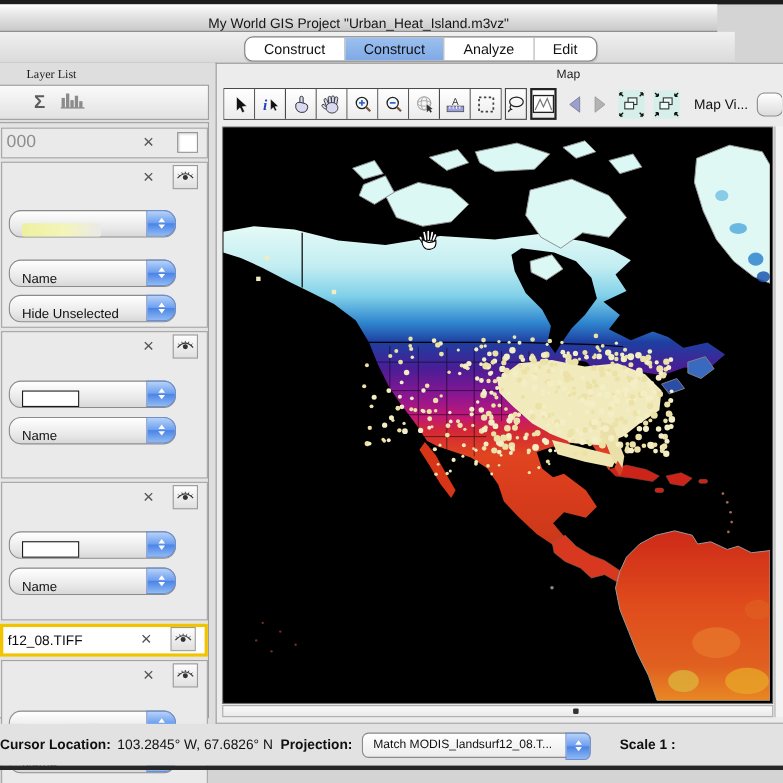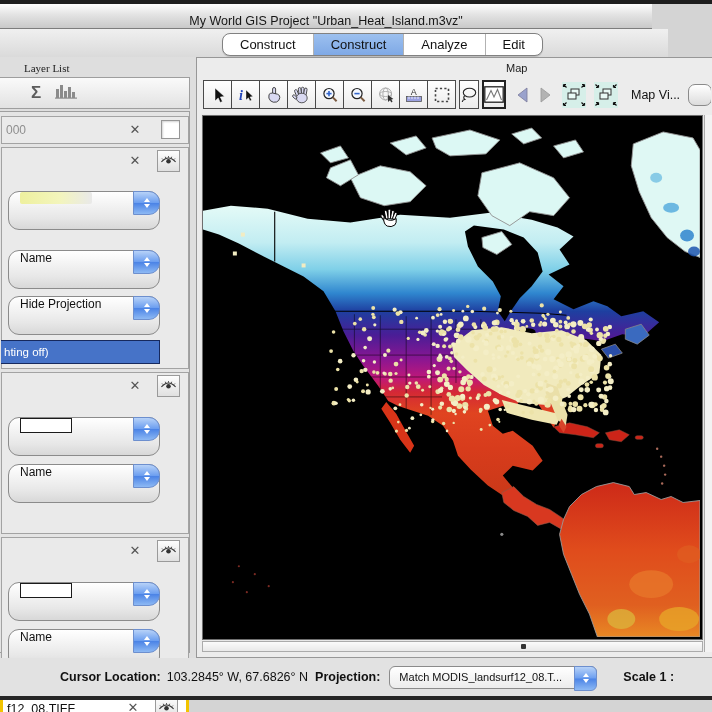--- a/index.html
+++ b/index.html
@@ -30,33 +30,33 @@
   .left-panel{position:absolute;left:0;top:0;width:191px;height:100%;}
   .lp-title{position:absolute;left:24px;top:5px;font-family:Liberation Serif, serif;}
   .lp-toolbar{position:absolute;left:-4px;top:20px;width:194px;height:32px;
     background:linear-gradient(#fafafa,#e2e2e2);border:1px solid #9e9e9e;
     display:flex;align-items:center;gap:14px;padding-left:34px;box-sizing:border-box;}
   .sigma{font-size:17px;font-weight:bold;color:#5c5c5c;}
   .lp-body{position:absolute;left:-4px;top:54px;width:194px;height:542px;
     border:1px solid #9e9e9e;background:#e4e4e4;box-sizing:border-box;padding:4px 0 0 4px;}
   .lbox{border:1px solid #a3a3a3;background:#eaeaea;margin-bottom:3px;position:relative;}
   .lrow{height:26px;display:flex;align-items:center;position:relative;}
-  .lname{font-size:12px;padding-left:4px;}
+  .lname{font-size:16px;padding-left:4px;}
   .dim{color:#8e8e8e;}
   .xbtn{position:absolute;right:44px;top:3px;width:18px;height:18px;display:flex;
     align-items:center;justify-content:center;font-size:13px;color:#555;cursor:default;}
   .eyebtn{position:absolute;right:8px;top:2px;width:21px;height:20px;
     border:1px solid #9a9a9a;background:linear-gradient(#fdfdfd,#e0e0e0);
     display:flex;align-items:center;justify-content:center;}
   .chk{position:absolute;right:8px;top:3px;width:17px;height:17px;background:#fff;
     border:1px solid #969696;box-shadow:inset 1px 1px 2px rgba(0,0,0,.18);}
 
-  .combo{height:39px;width:152px;margin:20px 0 4px 6px;border:1px solid #8b8b8b;border-radius:11px;
+  .combo{height:25px;width:152px;margin:20px 0 4px 6px;border:1px solid #8b8b8b;border-radius:11px;
     background:linear-gradient(#ffffff,#e7e7e7 70%,#d8d8d8);position:relative;
-    display:flex;align-items:flex-start;padding-left:11px;box-sizing:border-box;}
+    display:flex;align-items:flex-end;padding-left:11px;box-sizing:border-box;}
   .combo .cap{position:absolute;right:-1px;top:-1px;width:25px;height:22px;
     border:1px solid #6d8fce;border-radius:0 11px 11px 0;
     background:linear-gradient(#b7d2f8,#6d9ff0 48%,#4c84e6 52%,#8db9f4);
     display:flex;flex-direction:column;align-items:center;justify-content:center;gap:2px;}
   .tri-up{width:0;height:0;border-left:3.5px solid transparent;border-right:3.5px solid transparent;border-bottom:4.5px solid #fff;}
   .tri-dn{width:0;height:0;border-left:3.5px solid transparent;border-right:3.5px solid transparent;border-top:4.5px solid #fff;}
   .combo .ctext{font-size:12px;color:#111;}
   .sw-yellow{width:72px;height:12px;border-radius:2px;
     background:linear-gradient(90deg,#eef09e,#f3f5bc 55%,#e9e9e9);}
   .sw-rect{width:50px;height:13px;background:#fff;border:1.5px solid #1b1b1b;}
@@ -98,21 +98,21 @@
   .vstrip{position:absolute;left:507px;top:57px;width:10px;height:537px;
     background:#f3f3f3;border-left:1px solid #ababab;}
   .hscroll{position:absolute;left:5px;top:583px;width:501px;height:11px;
     background:linear-gradient(#fbfbfb,#e9e9e9);border:1px solid #ababab;box-sizing:border-box;}
   .hmark{position:absolute;left:318px;top:2px;width:5px;height:5px;background:#333;border-radius:1px;}
 
   
   .statusbar{position:absolute;left:0;top:658px;width:712px;height:38px;background:#e2e2e2;
     display:flex;align-items:center;font-size:12.5px;color:#101010;}
   .statusbar b{font-weight:bold;}
-  .sb-cursor-label{margin-left:60px;}
+  .sb-cursor-label{}
   .sb-val{margin-left:6px;font-weight:normal;}
   .sb-proj-label{margin-left:7px;}
   .scombo{margin-left:9px;width:208px;height:23px;border:1px solid #8b8b8b;border-radius:6px;
     background:linear-gradient(#ffffff,#ececec);position:relative;display:flex;align-items:center;
     padding-left:9px;box-sizing:border-box;}
   .scombo .ctext{font-size:11px;color:#111;white-space:nowrap;}
   .scombo .cap{position:absolute;right:-1px;top:-1px;width:21px;height:23px;
     border:1px solid #6d8fce;border-radius:0 6px 6px 0;
     background:linear-gradient(#b7d2f8,#6d9ff0 48%,#4c84e6 52%,#8db9f4);
     display:flex;flex-direction:column;align-items:center;justify-content:center;gap:2px;}
@@ -202,28 +202,25 @@
               </span>
           </div>
           <div class="combo">
             <span class="ctext">Name</span>
             <span class="cap">
                 <span class="tri-up"></span>
                 <span class="tri-dn"></span>
               </span>
           </div>
           <div class="combo" style="margin-top:7px;">
-            <span class="ctext">Hide Projection</span>
+            <span class="ctext">Hide Unselected</span>
             <span class="cap">
                 <span class="tri-up"></span>
                 <span class="tri-dn"></span>
               </span>
-          </div>
-          <div class="selrow">
-            <span>hting off)</span>
           </div>
         </div>
 
         <div class="lbox">
           <div class="lrow" style="height:24px;">
             <span class="xbtn">✕</span>
             <span class="eyebtn">
               <svg width="17" height="12" viewBox="0 0 18 12">
                   <path d="M1.5 7 Q9 -1.5 16.5 7" fill="none" stroke="#333" stroke-width="1.1"></path>
                   <circle cx="9" cy="6.3" r="2.4" fill="#333"></circle>

